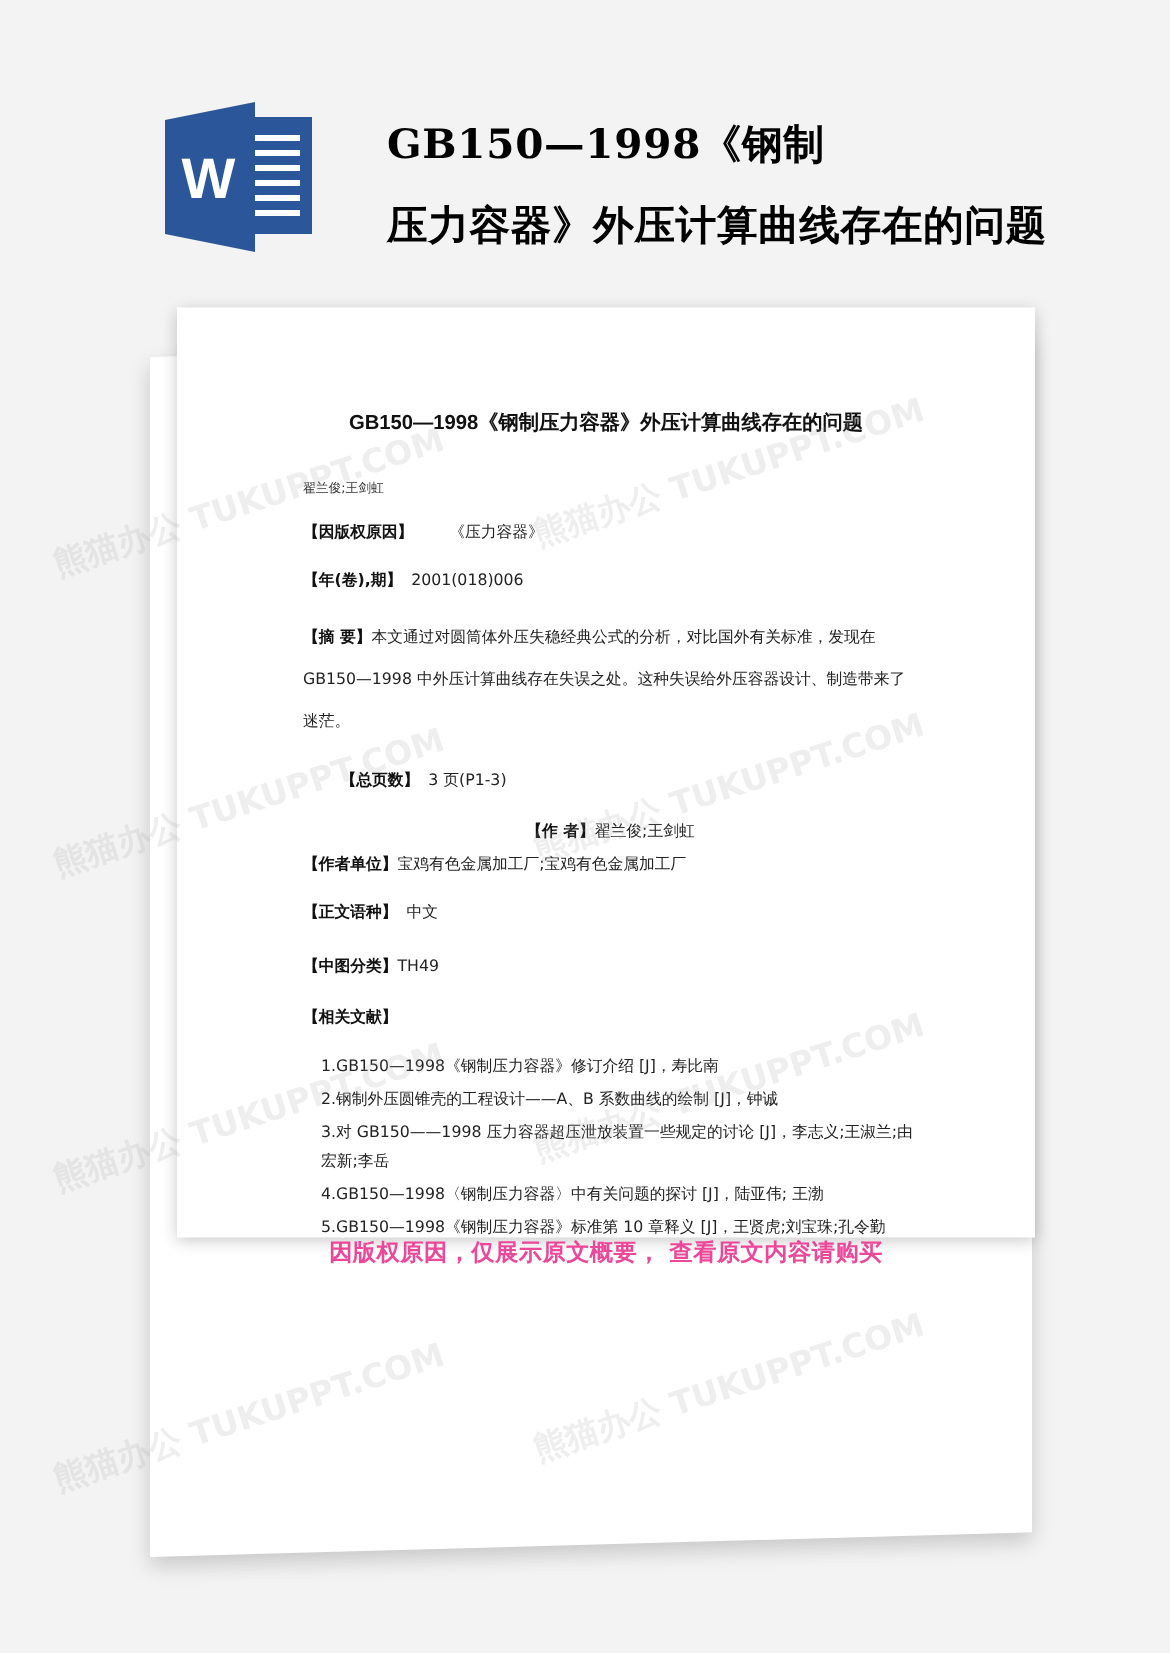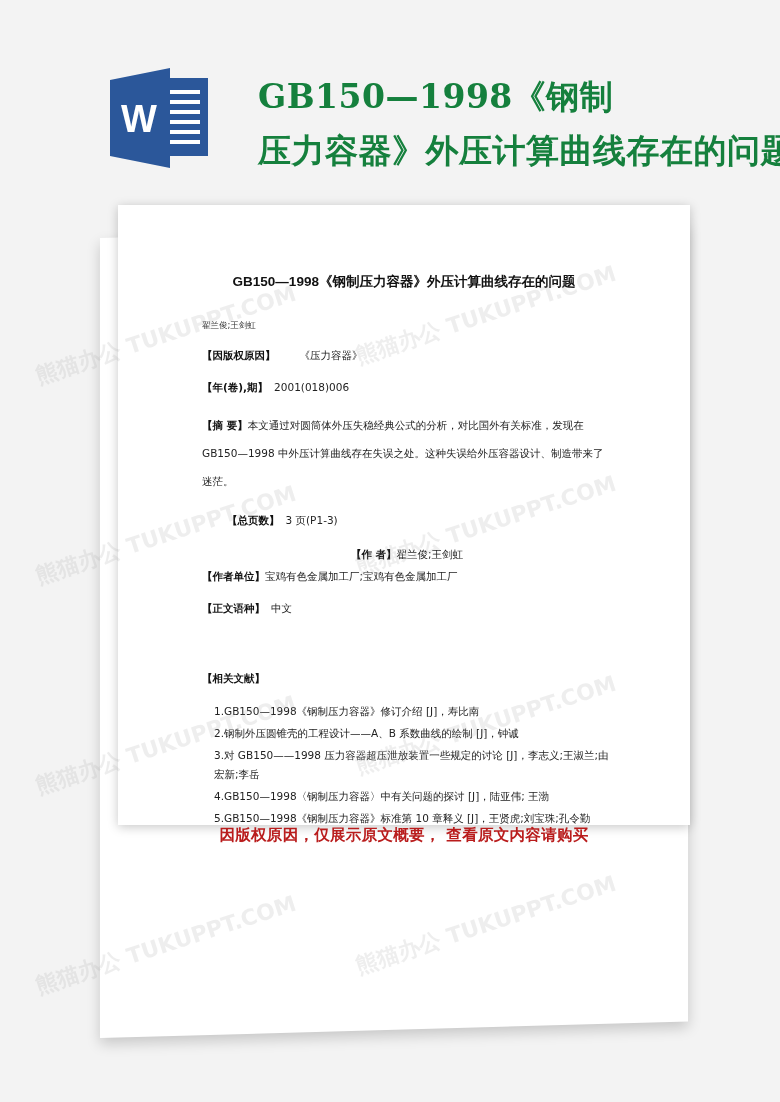--- a/index.html
+++ b/index.html
@@ -6,21 +6,21 @@
     body {
       width: 780px; height: 1102px; position: relative; overflow: hidden;
       background: #f3f3f3;
       font-family: "DejaVu Sans", "Liberation Sans", sans-serif;
     }
     .header { position: absolute; left: 0; top: 0; width: 780px; height: 190px; }
     .word-icon { position: absolute; left: 108px; top: 68px; width: 104px; height: 100px; }
     .header-title {
       position: absolute; left: 258px; top: 70px; width: 510px;
       font-family: "DejaVu Serif", "Liberation Serif", serif;
-      color: #15803d; font-size: 33px; line-height: 54px; font-weight: bold;
+      color: #000000; font-size: 27px; line-height: 54px; font-weight: bold;
       letter-spacing: 0.5px;
     }
     .header-title span { display: block; white-space: nowrap; }
 
     .paper-back {
       position: absolute; left: 100px; top: 238px; width: 588px; height: 800px;
       background: #ffffff;
       transform: skewY(-1.6deg); transform-origin: left bottom;
       box-shadow: 0 6px 14px rgba(0,0,0,0.18);
     }
@@ -43,21 +43,21 @@
     .field .lbl { font-weight: bold; color: #111; }
     .field .val { margin-left: 6px; }
     .abstract { line-height: 28px; }
     .refs {
       position: absolute; left: 84px; top: 497px; width: 410px;
       font-size: 10.5px; color: #222; line-height: 19px;
     }
     .refs div { margin-bottom: 3px; margin-left: 12px; }
     .notice {
       position: absolute; left: 0; top: 620px; width: 572px; text-align: center;
-      color: #b91c1c; font-size: 15.5px; font-weight: bold; letter-spacing: 0.3px;
+      color: #ec4899; font-size: 15.5px; font-weight: bold; letter-spacing: 0.3px;
     }
     .watermark {
       position: absolute; color: rgba(160,160,160,0.18);
       font-size: 22px; font-weight: bold; transform: rotate(-18deg);
       white-space: nowrap; pointer-events: none;
     }
   </style>
 </head>
 <body>
 
@@ -101,20 +101,23 @@
   </div>
   <div class="field" style="top:336px;text-align:center;">
     <span class="lbl">【作 者】</span><span>翟兰俊;王剑虹</span>
   </div>
   <div class="field" style="top:390px;">
     <span class="lbl">【正文语种】</span><span class="val">中文</span>
   </div>
   <div class="field" style="top:358px;">
     <span class="lbl">【作者单位】</span><span>宝鸡有色金属加工厂;宝鸡有色金属加工厂</span>
   </div>
+  <div class="field" style="top:426px;">
+    <span class="lbl">【中图分类】</span><span>TH49</span>
+  </div>
   <div class="field" style="top:460px;">
     <span class="lbl">【相关文献】</span>
   </div>
 
   <div class="refs">
     <div>1.GB150—1998《钢制压力容器》修订介绍   [J]，寿比南</div>
     <div>2.钢制外压圆锥壳的工程设计——A、B 系数曲线的绘制  [J]，钟诚</div>
     <div>3.对 GB150——1998 压力容器超压泄放装置一些规定的讨论  [J]，李志义;王淑兰;由宏新;李岳</div>
     <div>4.GB150—1998〈钢制压力容器〉中有关问题的探讨  [J]，陆亚伟; 王渤</div>
     <div>5.GB150—1998《钢制压力容器》标准第 10 章释义  [J]，王贤虎;刘宝珠;孔令勤</div>

